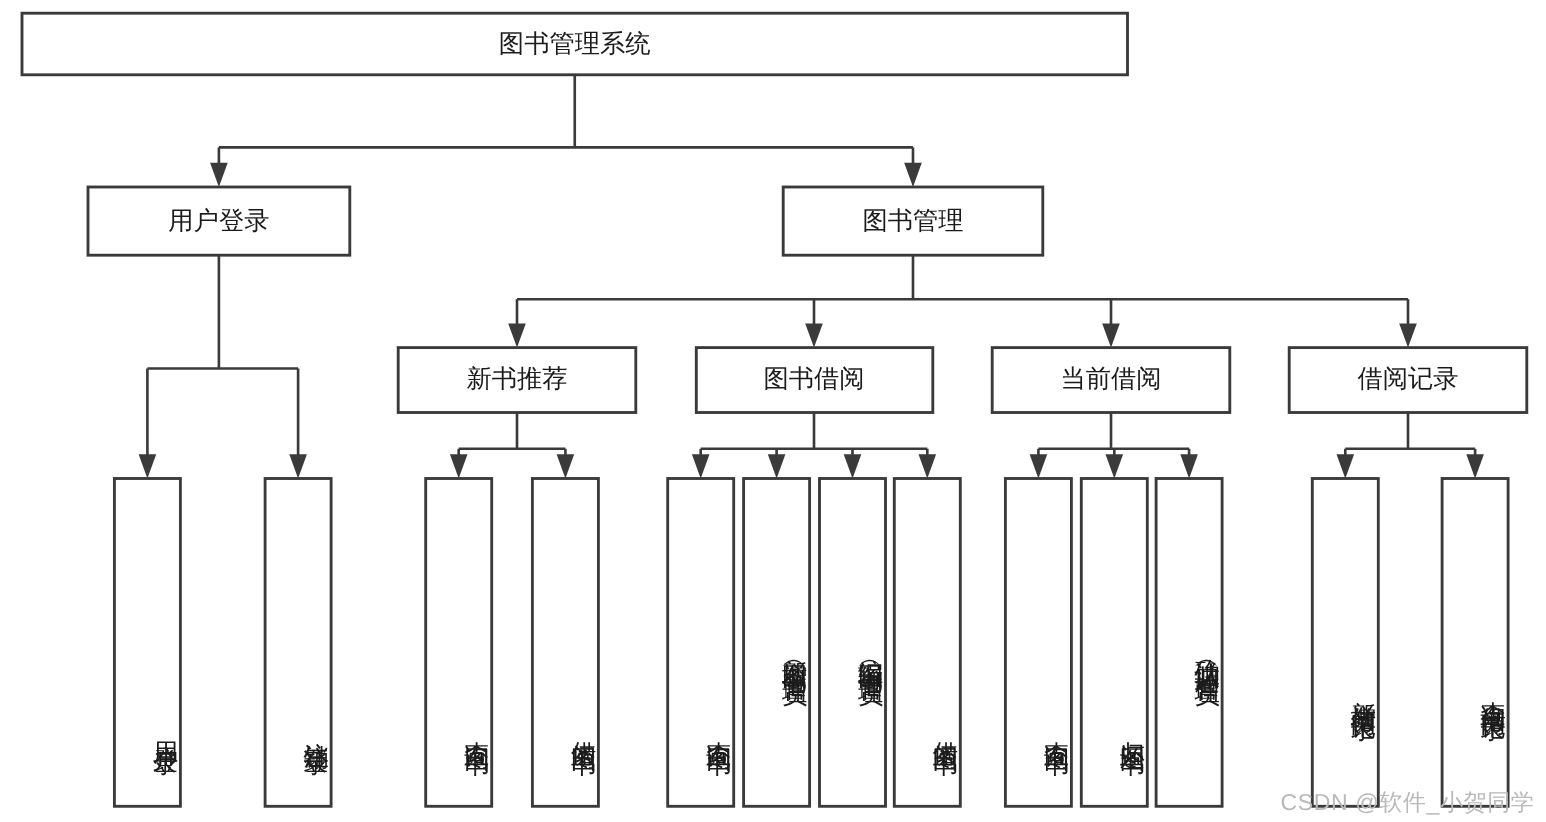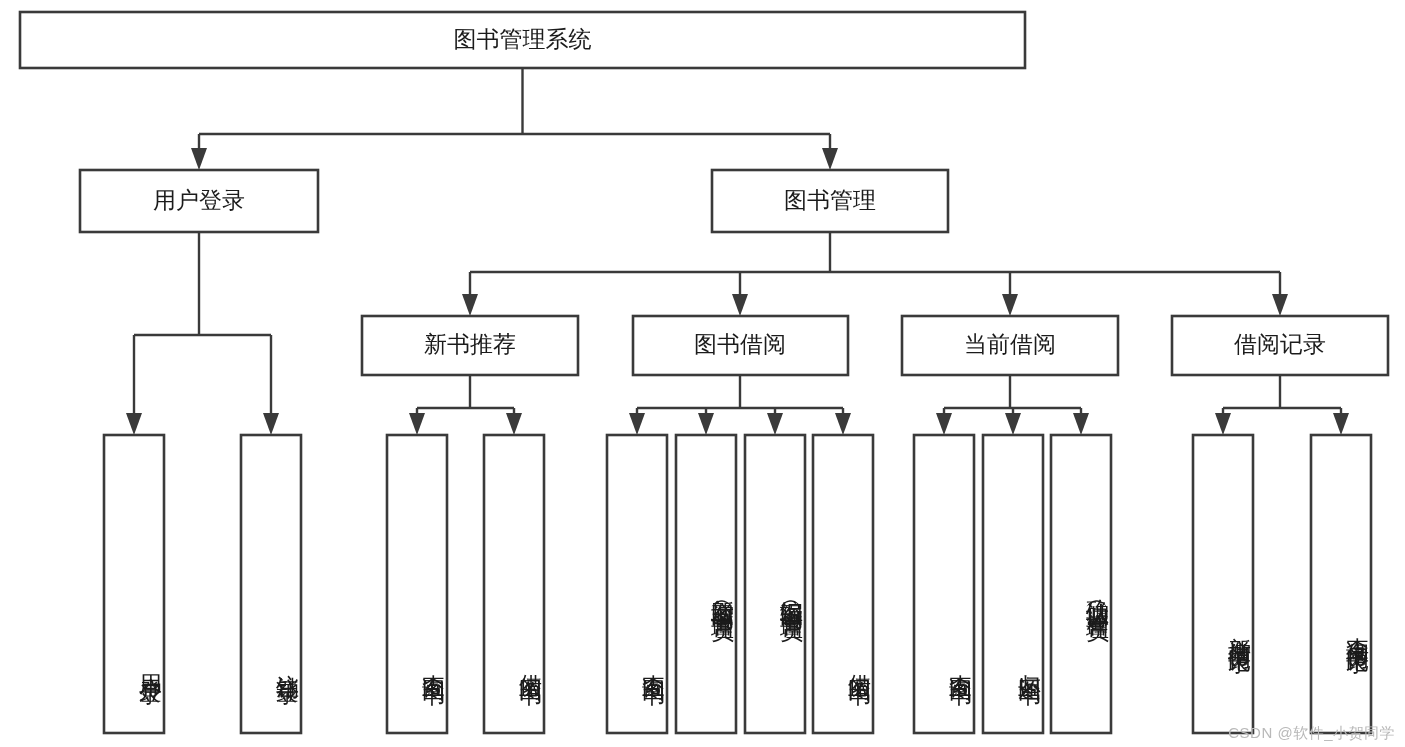--- a/index.html
+++ b/index.html
@@ -61,21 +61,21 @@
     display: flex;
     align-items: flex-start;
     justify-content: center;
     pointer-events: none;
   }
   .watermark {
     position: absolute;
     right: 10px;
     bottom: 4px;
     font-family: "Liberation Sans", "DejaVu Sans", sans-serif;
-    font-size: 15px;
+    font-size: 21px;
     color: #b9b9b9;
     white-space: nowrap;
     letter-spacing: 0.5px;
   }
 </style>
 </head>
 <body>
 
 <div id="diagram-root">
 

